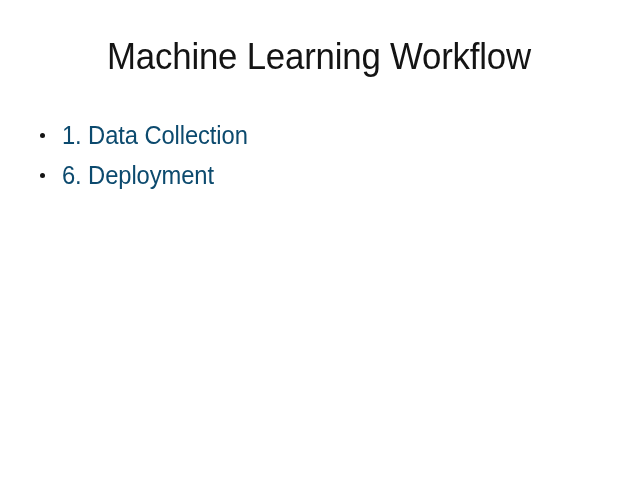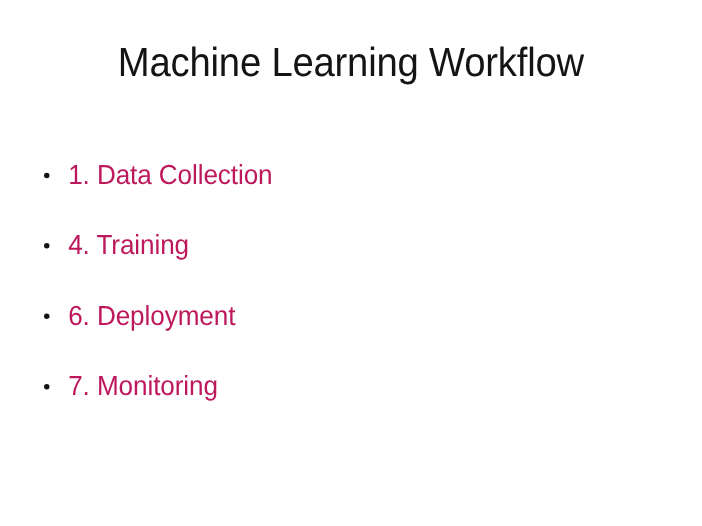--- a/index.html
+++ b/index.html
@@ -46,24 +46,23 @@
   .bullet-item {
     position: relative;
     height: 40px;
     padding-left: 28px;
     display: flex;
     align-items: center;
     font-family: "Liberation Sans", sans-serif;
     font-size: 25px;
     font-weight: 400;
     line-height: 30px;
-    color: #be185d;
+    color: #0c4a6e;
     letter-spacing: -0.1px;
     white-space: nowrap;
-    margin-top: 24px;
   }
   .bullet-marker {
     position: absolute;
     left: 6px;
     top: 50%;
     margin-top: -2px;
     width: 5px;
     height: 5px;
     border-radius: 50%;
     background: #141414;
@@ -83,31 +82,23 @@
 
   <ul id="bullet-list">
 
     <li class="bullet-item">
       <span class="bullet-marker"></span>
       <span class="bullet-text">1. Data Collection</span>
     </li>
 
 
 
-    <li class="bullet-item">
-      <span class="bullet-marker"></span>
-      <span class="bullet-text">4. Training</span>
-    </li>
 
 
     <li class="bullet-item">
       <span class="bullet-marker"></span>
       <span class="bullet-text">6. Deployment</span>
     </li>
 
-    <li class="bullet-item">
-      <span class="bullet-marker"></span>
-      <span class="bullet-text">7. Monitoring</span>
-    </li>
 
   </ul>
 
 </div>
 
 </body></html>

